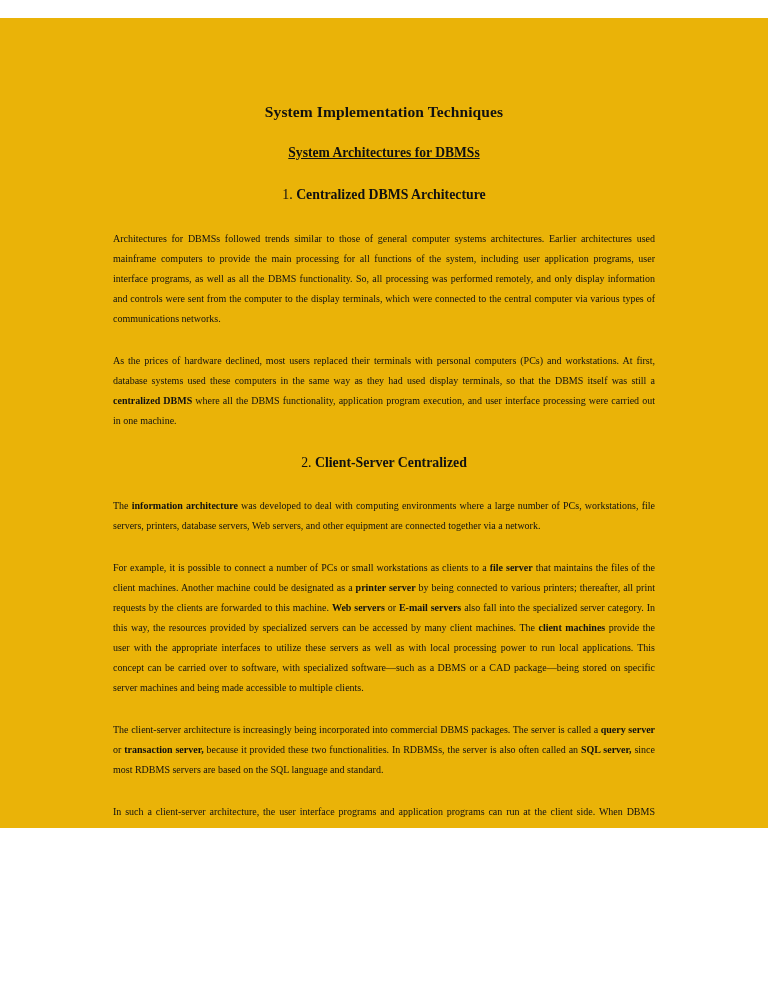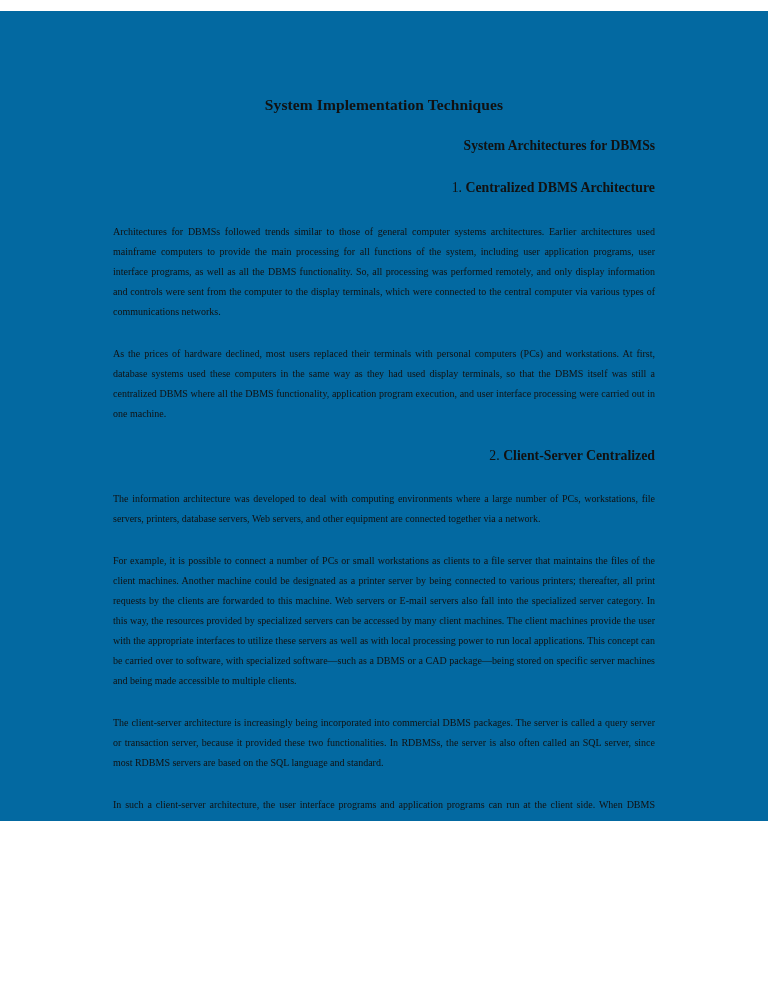--- a/index.html
+++ b/index.html
@@ -10,22 +10,22 @@
   }
   body {
     font-family: "Liberation Serif", "DejaVu Serif", serif;
     color: #111111;
     -webkit-font-smoothing: antialiased;
   }
   .page {
     position: relative;
     width: 768px;
     height: 810px;
-    background: #0369a1;
-    margin: 11px auto;
+    background: #eab308;
+    margin: 18px auto;
     overflow: hidden;
     box-sizing: border-box;
   }
   .content {
     position: absolute;
     left: 113px;
     top: 84px;
     width: 542px;
   }
   .doc-title {
@@ -34,45 +34,46 @@
     text-align: center;
     margin: 0 0 20px 0;
     line-height: 20.5px;
     letter-spacing: 0.1px;
   }
   .subhead {
     font-size: 13.6px;
     font-weight: bold;
     margin: 0 0 22px 0;
     line-height: 20.5px;
-    text-align: right;
+    text-align: center;
+    text-decoration: underline;
   }
   .section-heading {
     font-size: 13.8px;
     font-weight: normal;
     margin: 0 0 23px 0;
     line-height: 20.5px;
-    text-align: right;
+    text-align: center;
   }
   .section-heading .sh-text {
     font-weight: bold;
   }
   p.body-text {
     font-size: 10px;
     line-height: 20px;
     text-align: justify;
     text-justify: inter-word;
     margin: 0 0 22px 0;
     hyphens: none;
   }
   p.body-text:last-child {
     margin-bottom: 0;
   }
   .b {
-    font-weight: normal;
+    font-weight: bold;
   }
 </style>
 </head>
 <body>
 
 <div class="page">
   <div class="content">
 
     <h1 class="doc-title">System Implementation Techniques</h1>
 

